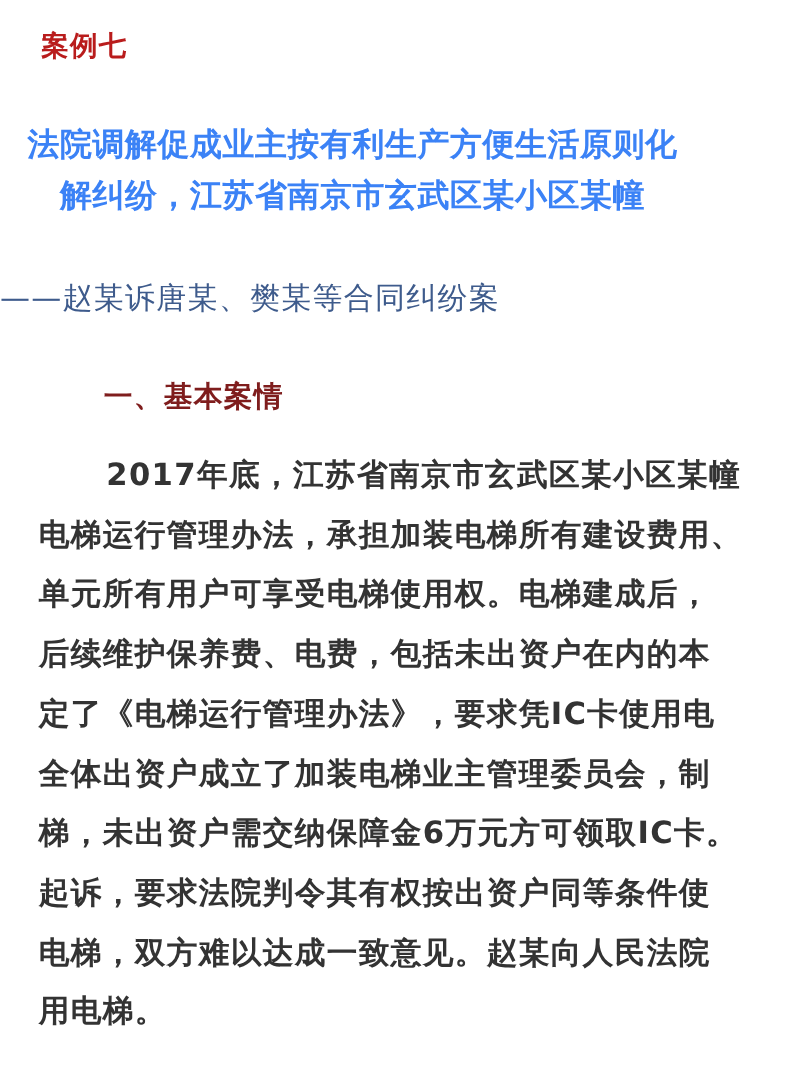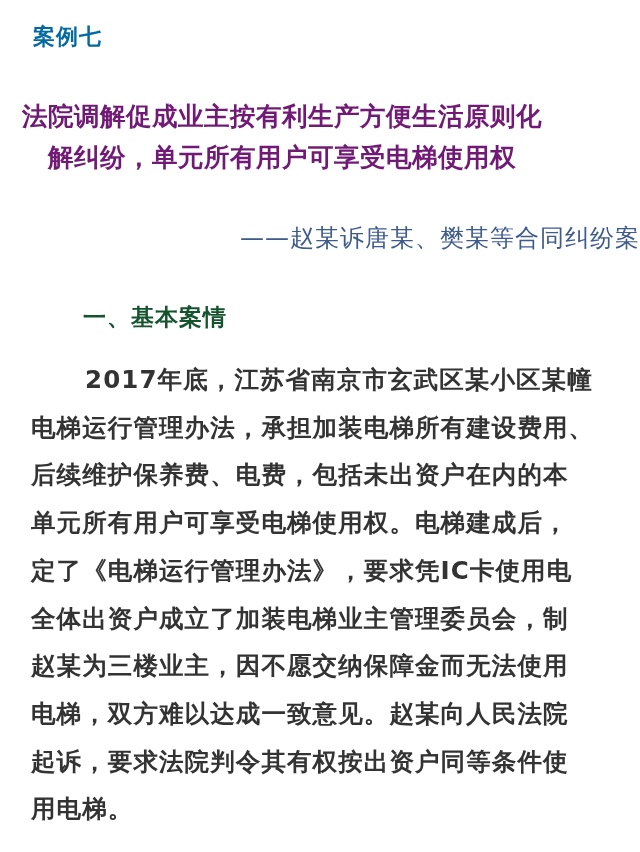--- a/index.html
+++ b/index.html
@@ -1,48 +1,48 @@
 <!DOCTYPE html>
 <html><head>
 <meta charset="utf-8">
 <style>
   html, body { margin:0; padding:0; background:#ffffff; }
   body { width:640px; height:852px; overflow:hidden; position:relative;
          font-family:"DejaVu Sans","Liberation Sans",sans-serif; }
   .case-label { position:absolute; left:33px; top:22px; font-size:22px; font-weight:bold;
-                color:#0369a1; letter-spacing:1px;text-align:right; }
+                color:#b91c1c; letter-spacing:1px;text-align:right; }
   .title { position:absolute; left:0; width:564px; top:96px; text-align:center;
-           font-size:25.5px; font-weight:bold; color:#701a75; line-height:41px; letter-spacing:0.5px; }
-  .subtitle { position:absolute; left:0; width:640px; top:222px; text-align:right;
+           font-size:25.5px; font-weight:bold; color:#3b82f6; line-height:41px; letter-spacing:0.5px; }
+  .subtitle { position:absolute; left:0; width:640px; top:222px; text-align:left;
               font-size:24px; color:#3e5b8c; letter-spacing:1px; }
-  .section { position:absolute; left:83px; top:302px; font-size:23px; font-weight:bold; color:#14532d;
+  .section { position:absolute; left:83px; top:302px; font-size:23px; font-weight:bold; color:#7f1d1d;
              letter-spacing:1px; }
   .body { position:absolute; left:27px; top:354px; width:470px; }
   .body p { margin:4px; font-size:24.5px; color:#333333; line-height:43.7px; white-space:nowrap;
             letter-spacing:1.1px;font-weight:bold; }
   .body p.indent { padding-left:54px; }
 </style>
 </head>
 <body>
 
 <div class="case-label">案例七</div>
 
 <div class="title">
   <div>法院调解促成业主按有利生产方便生活原则化</div>
-  <div>解纠纷，单元所有用户可享受电梯使用权</div>
+  <div>解纠纷，江苏省南京市玄武区某小区某幢</div>
 </div>
 
 <div class="subtitle">——赵某诉唐某、樊某等合同纠纷案</div>
 
 <div class="section">一、基本案情</div>
 
 <div class="body">
   <p class="indent">2017年底，江苏省南京市玄武区某小区某幢</p>
   <p>电梯运行管理办法，承担加装电梯所有建设费用、</p>
+  <p>单元所有用户可享受电梯使用权。电梯建成后，</p>
   <p>后续维护保养费、电费，包括未出资户在内的本</p>
-  <p>单元所有用户可享受电梯使用权。电梯建成后，</p>
   <p>定了《电梯运行管理办法》，要求凭IC卡使用电</p>
   <p>全体出资户成立了加装电梯业主管理委员会，制</p>
-  <p>赵某为三楼业主，因不愿交纳保障金而无法使用</p>
+  <p>梯，未出资户需交纳保障金6万元方可领取IC卡。</p>
+  <p>起诉，要求法院判令其有权按出资户同等条件使</p>
   <p>电梯，双方难以达成一致意见。赵某向人民法院</p>
-  <p>起诉，要求法院判令其有权按出资户同等条件使</p>
   <p>用电梯。</p>
 </div>
 
 </body></html>

